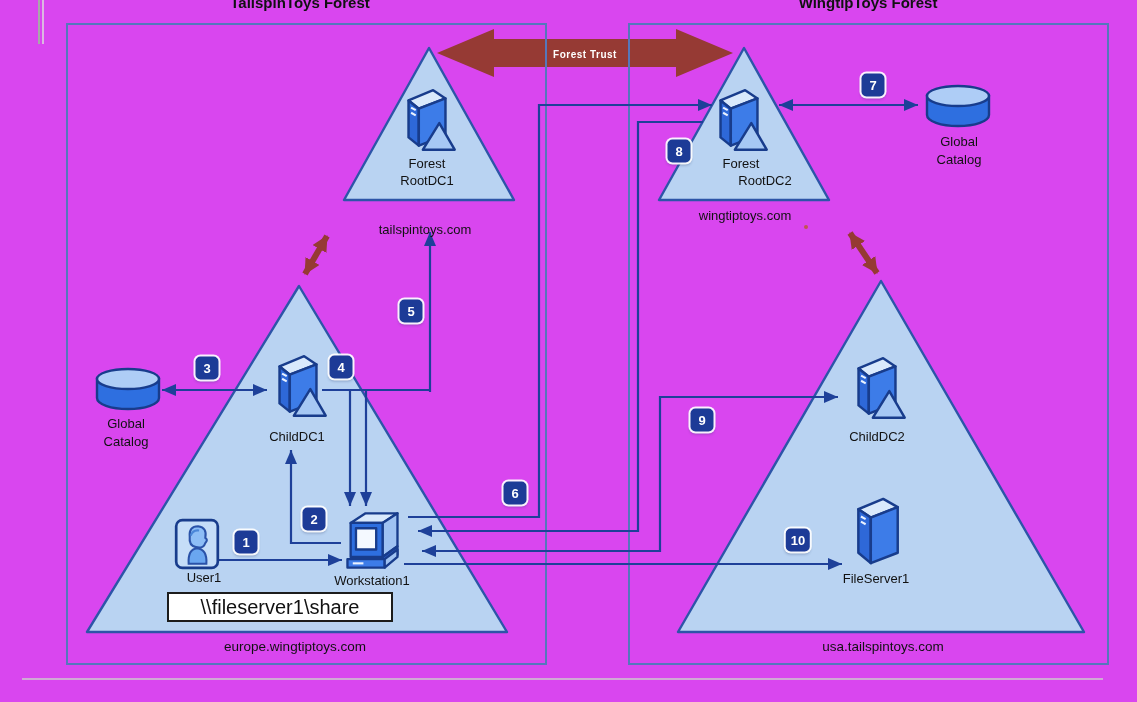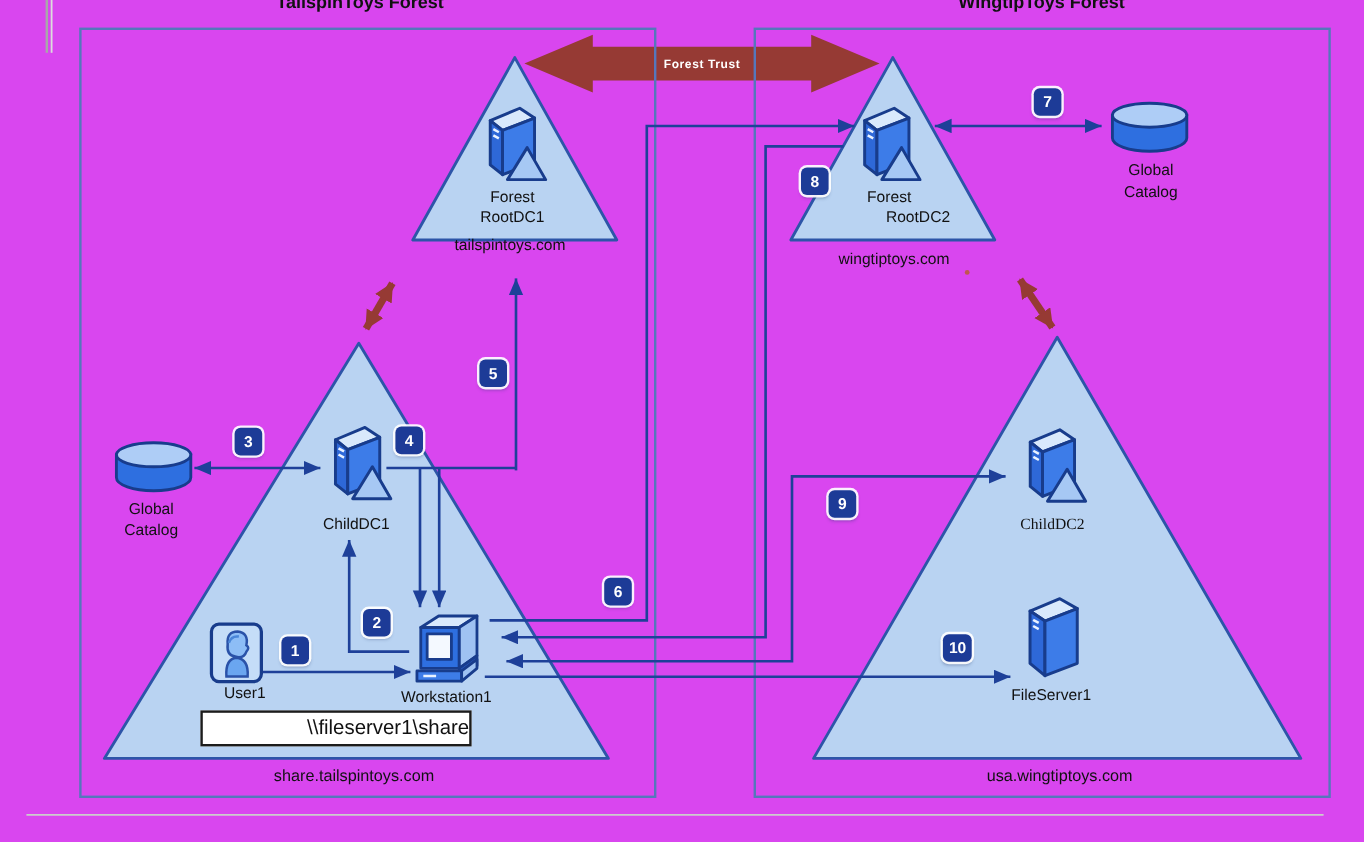--- a/index.html
+++ b/index.html
@@ -11,22 +11,22 @@
   .lbl{position:absolute;transform:translateX(-50%);font-size:13px;color:#111;
        white-space:nowrap;text-align:center;z-index:3;line-height:16px;}
   .lbl-big{font-size:13.5px;}
   .badge{position:absolute;transform:translate(-50%,-50%);background:#1d3b97;color:#fff;
          font-size:13px;font-weight:bold;line-height:21px;height:21px;min-width:13px;
          padding:1px 5px;border-radius:5px;text-align:center;z-index:4;
          box-shadow:0 0 0 2px rgba(255,255,255,.92),0 2px 3px rgba(40,60,110,.45);}
   .trust-lbl{position:absolute;transform:translate(-50%,-50%);color:#fff;font-size:10px;
              font-weight:bold;letter-spacing:.5px;white-space:nowrap;z-index:3;}
   .share-box{position:absolute;left:167px;top:592px;width:222px;height:26px;background:#fff;
-             border:2px solid #1c1c1c;z-index:4;text-align:right;line-height:26px;
-             font-size:17px;color:#111;white-space:nowrap;}
+             border:2px solid #1c1c1c;z-index:4;text-align:center;line-height:26px;
+             font-size:20px;color:#111;white-space:nowrap;}
 </style>
 </head>
 <body>
 
 <div id="stage">
 
   <svg id="diagram-svg" width="1137" height="702" viewBox="0 0 1137 702">
     <defs>
       <marker id="mB" markerWidth="16" markerHeight="14" refX="14" refY="6" orient="auto-start-reverse" markerUnits="userSpaceOnUse">
         <path d="M0,0 L14,6 L0,12 Z" fill="#1e4099"></path>
@@ -127,37 +127,37 @@
     <circle cx="806" cy="227" r="2" fill="#c0564e"></circle>
   </svg>
 
   <div class="hdr" style="left:300px;">TailspinToys Forest</div>
   <div class="hdr" style="left:868px;">WingtipToys Forest</div>
 
   <div class="trust-lbl" style="left:585px;top:54px;">Forest Trust</div>
 
   <div class="lbl" style="left:427px;top:156px;">Forest</div>
   <div class="lbl" style="left:427px;top:173px;">RootDC1</div>
-  <div class="lbl" style="left:425px;top:196px;text-align:center;">tailspintoys.com</div>
+  <div class="lbl" style="left:425px;top:222px;text-align:center;">tailspintoys.com</div>
   <div class="lbl" style="left:126px;top:416px;">Global</div>
   <div class="lbl" style="left:126px;top:434px;">Catalog</div>
   <div class="lbl" style="left:297px;top:429px;">ChildDC1</div>
   <div class="lbl" style="left:204px;top:570px;">User1</div>
   <div class="lbl" style="left:372px;top:573px;">Workstation1</div>
-  <div class="lbl lbl-big" style="left:295px;top:639px;">share.tailspintoys.com</div>
+  <div class="lbl lbl-big" style="left:295px;top:639px;">europe.wingtiptoys.com</div>
   <div class="share-box">\\fileserver1\share</div>
 
   <div class="lbl" style="left:741px;top:156px;">Forest</div>
   <div class="lbl" style="left:765px;top:173px;">RootDC2</div>
   <div class="lbl" style="left:745px;top:208px;">wingtiptoys.com</div>
   <div class="lbl" style="left:959px;top:134px;">Global</div>
   <div class="lbl" style="left:959px;top:152px;">Catalog</div>
-  <div class="lbl" style="left:877px;top:429px;font-family:Liberation Serif, serif;">ChildDC2</div>
+  <div class="lbl" style="left:877px;top:429px;">ChildDC2</div>
   <div class="lbl" style="left:876px;top:571px;">FileServer1</div>
-  <div class="lbl lbl-big" style="left:883px;top:639px;">usa.wingtiptoys.com</div>
+  <div class="lbl lbl-big" style="left:883px;top:639px;">usa.tailspintoys.com</div>
 
   <div class="badge" style="left:246px;top:542px;">1</div>
   <div class="badge" style="left:314px;top:519px;">2</div>
   <div class="badge" style="left:207px;top:368px;">3</div>
   <div class="badge" style="left:341px;top:367px;">4</div>
   <div class="badge" style="left:411px;top:311px;">5</div>
   <div class="badge" style="left:515px;top:493px;">6</div>
   <div class="badge" style="left:873px;top:85px;">7</div>
   <div class="badge" style="left:679px;top:151px;">8</div>
   <div class="badge" style="left:702px;top:420px;">9</div>

